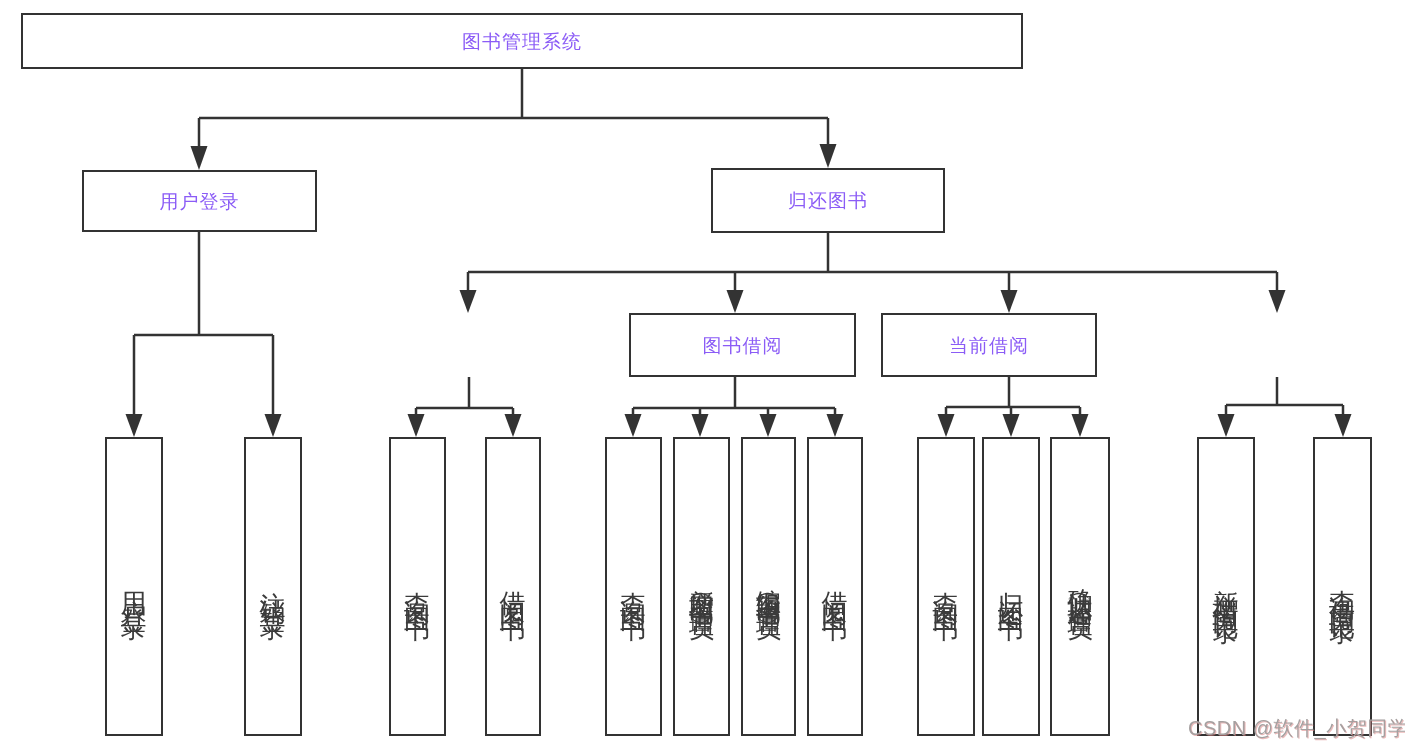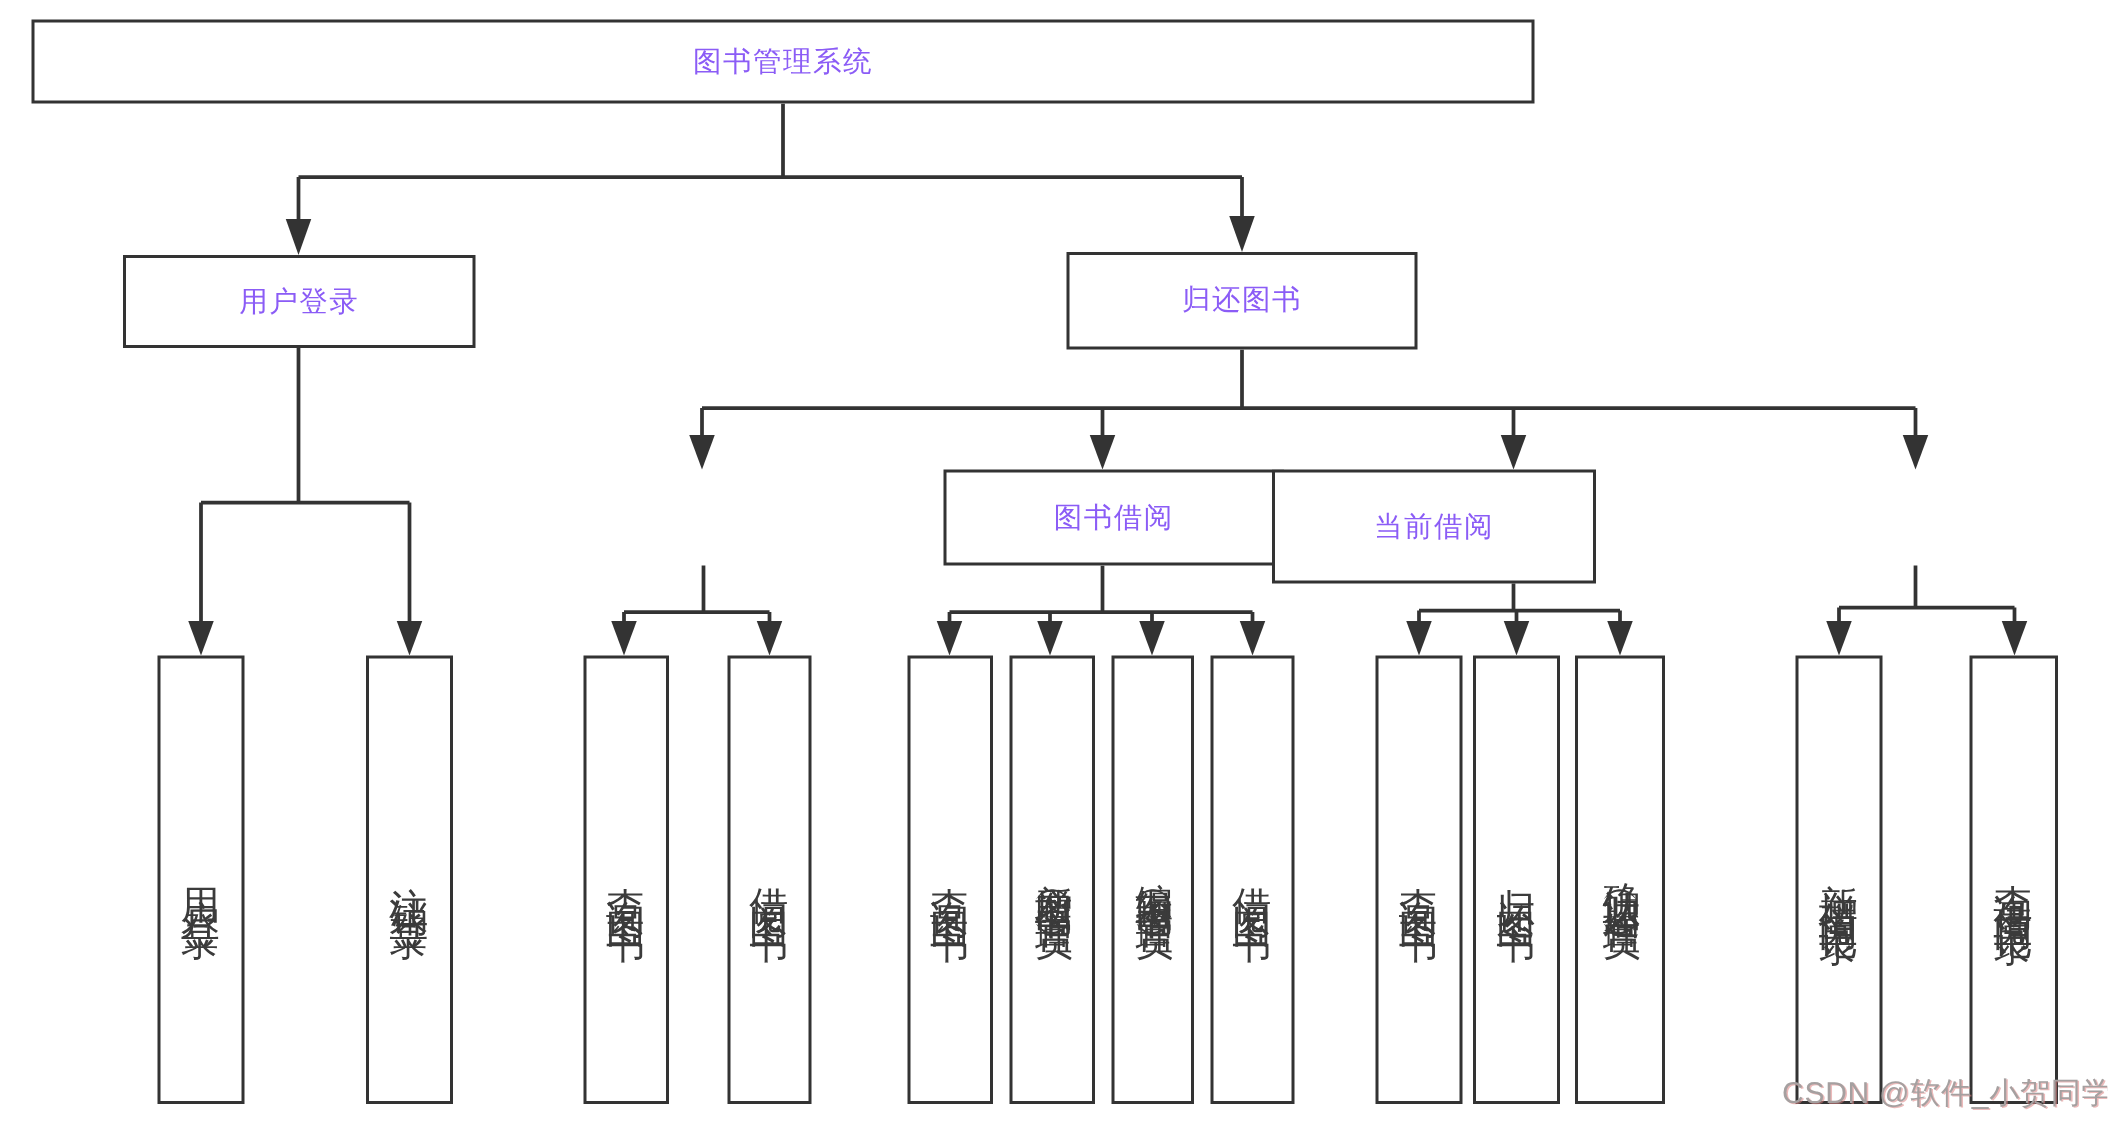--- a/index.html
+++ b/index.html
@@ -143,21 +143,21 @@
   <div class="node h-node" style="left:82px;top:170px;width:235px;height:62px">
     <span class="label">用户登录</span>
   </div>
   <div class="node h-node" style="left:711px;top:168px;width:234px;height:65px">
     <span class="label">归还图书</span>
   </div>
 
   <div class="node h-node" style="left:629px;top:313px;width:227px;height:64px">
     <span class="label">图书借阅</span>
   </div>
-  <div class="node h-node" style="left:848px;top:313px;width:216px;height:76px">
+  <div class="node h-node" style="left:881px;top:313px;width:216px;height:64px">
     <span class="label">当前借阅</span>
   </div>
 
   <div class="node v-node" style="left:105px;top:437px;width:58px;height:299px">
     <span class="label">用户登录</span>
   </div>
   <div class="node v-node" style="left:244px;top:437px;width:58px;height:299px">
     <span class="label">注销登录</span>
   </div>
 

